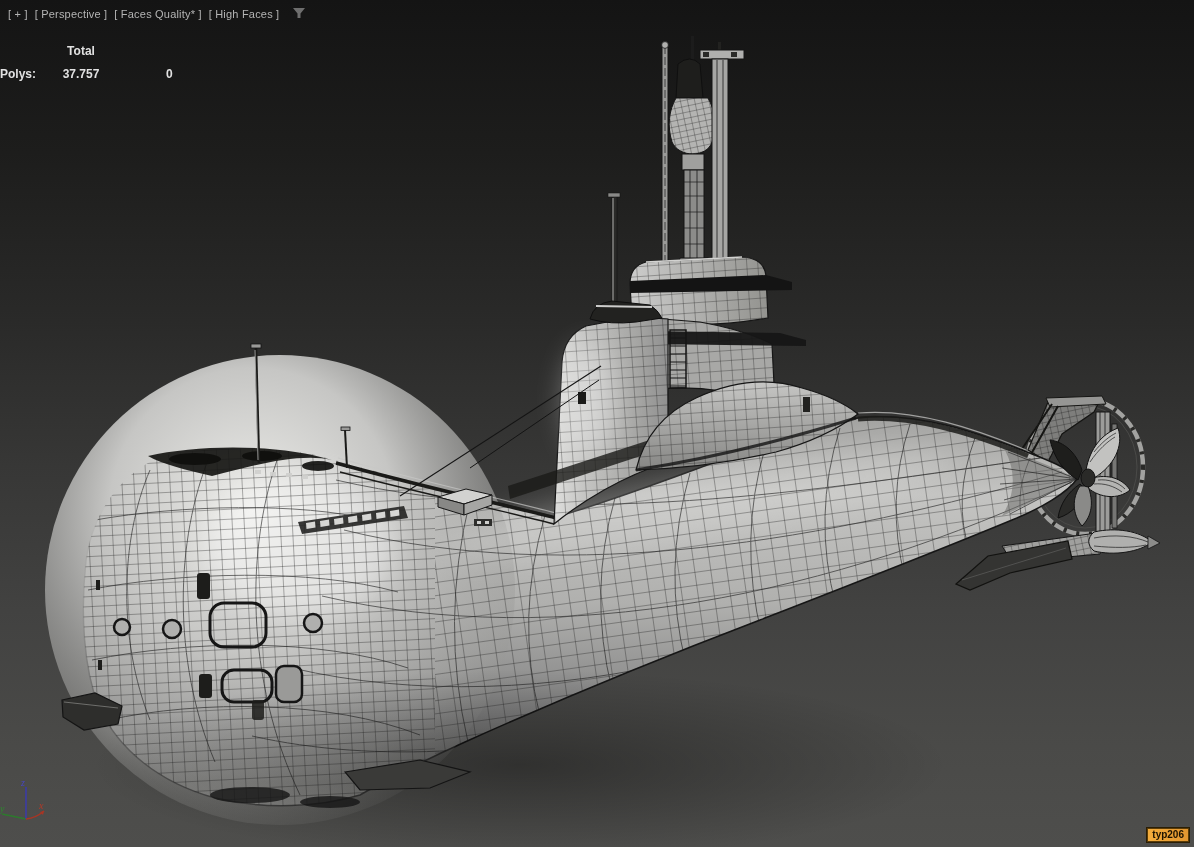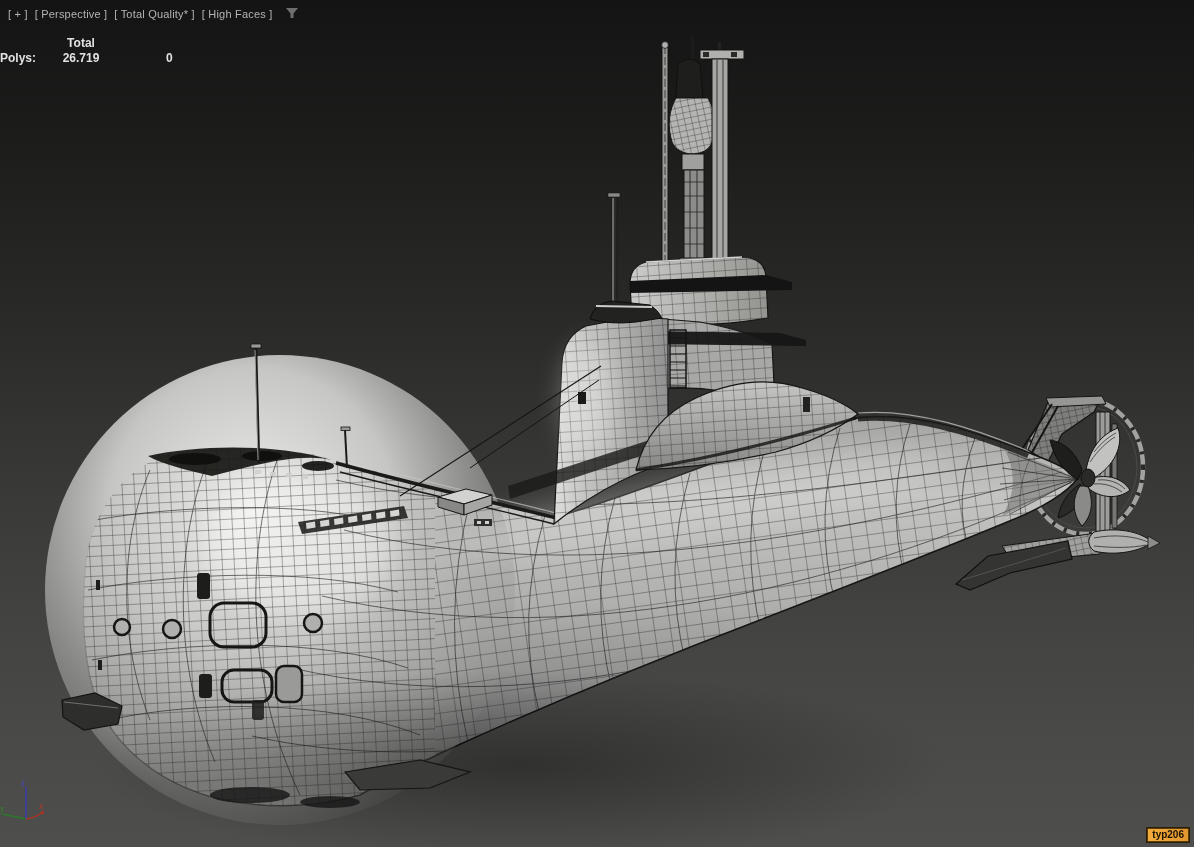--- a/index.html
+++ b/index.html
@@ -9,21 +9,21 @@
     font-family:"Liberation Sans",sans-serif;
   }
   .scene-svg{position:absolute;left:0;top:0;}
   .vlabel{
     position:absolute;left:8px;top:6px;display:flex;align-items:center;gap:7px;
     font-size:11px;color:#b4b4b4;letter-spacing:.2px;user-select:none;
   }
   .vlabel .seg{cursor:pointer;}
   .vlabel .ficon{display:inline-block;margin-left:6px;cursor:pointer;}
   .stats{position:absolute;left:0;top:36px;font-size:12px;font-weight:bold;color:#e2e2e2;line-height:15px;}
-  .stats .row{display:flex;}
+  .stats .row{display:flex;margin-top:8px;}
   .stats .col-label{width:48px;}
   .stats .col-total{width:58px;text-align:center;margin-left:4px;}
   .stats .col-other{width:30px;text-align:left;margin-left:56px;}
   .gizmo{position:absolute;left:0;top:778px;}
   .gizmo text{font-size:10px;font-style:italic;font-family:"Liberation Serif",serif;}
   .tag{
     position:absolute;right:5px;bottom:5px;
     background:linear-gradient(90deg,#f4ad3c,#e29630);
     border:1px solid #5a3c08;box-shadow:0 0 0 1px #2a1e06;
     color:#1c1200;font-size:10px;font-weight:bold;padding:0px 4px 1px 4px;margin-left:45px;
@@ -328,37 +328,37 @@
           <path d="M956,584 L988,556 L1068,541 L1072,559 L1010,573 L970,590 Z" fill="#343432" stroke="#121210" stroke-width="1.2"></path>
           <path d="M962,580 L1066,548" stroke="#6a6a68" stroke-width="0.8" opacity="0.7"></path>
         </g>
       </g>
     </g>
   </svg>
 
   <div class="vlabel">
     <span class="seg">[ + ]</span>
     <span class="seg">[ Perspective ]</span>
-    <span class="seg">[ Total Quality* ]</span>
+    <span class="seg">[ Faces Quality* ]</span>
     <span class="seg">[ High Faces ]</span>
     <span class="ficon">
       <svg width="14" height="14" viewBox="0 0 14 14">
         <path d="M1,2 L13,2 L8.5,7.5 L8.5,12 L5.5,12 L5.5,7.5 Z" fill="#6e6e6e"></path>
       </svg>
     </span>
   </div>
 
   <div class="stats">
     <div class="row">
       <span class="col-label"></span>
       <span class="col-total">Total</span>
     </div>
     <div class="row">
       <span class="col-label">Polys:</span>
-      <span class="col-total">26.719</span>
+      <span class="col-total">37.757</span>
       <span class="col-other">0</span>
     </div>
   </div>
 
   <svg class="gizmo" width="70" height="60" viewBox="0 0 70 60">
     <line x1="2" y1="36" x2="26" y2="41" stroke="#2d7a2d" stroke-width="1.4"></line>
     <line x1="26" y1="41" x2="26" y2="9" stroke="#3a3ab2" stroke-width="1.4"></line>
     <path d="M26,41 Q36,40 44,33" stroke="#a83524" stroke-width="1.6" fill="none"></path>
     <path d="M44,33 L40,34 L43,37 Z" fill="#a83524"></path>
     <text x="21" y="8" fill="#4646c2">z</text>

